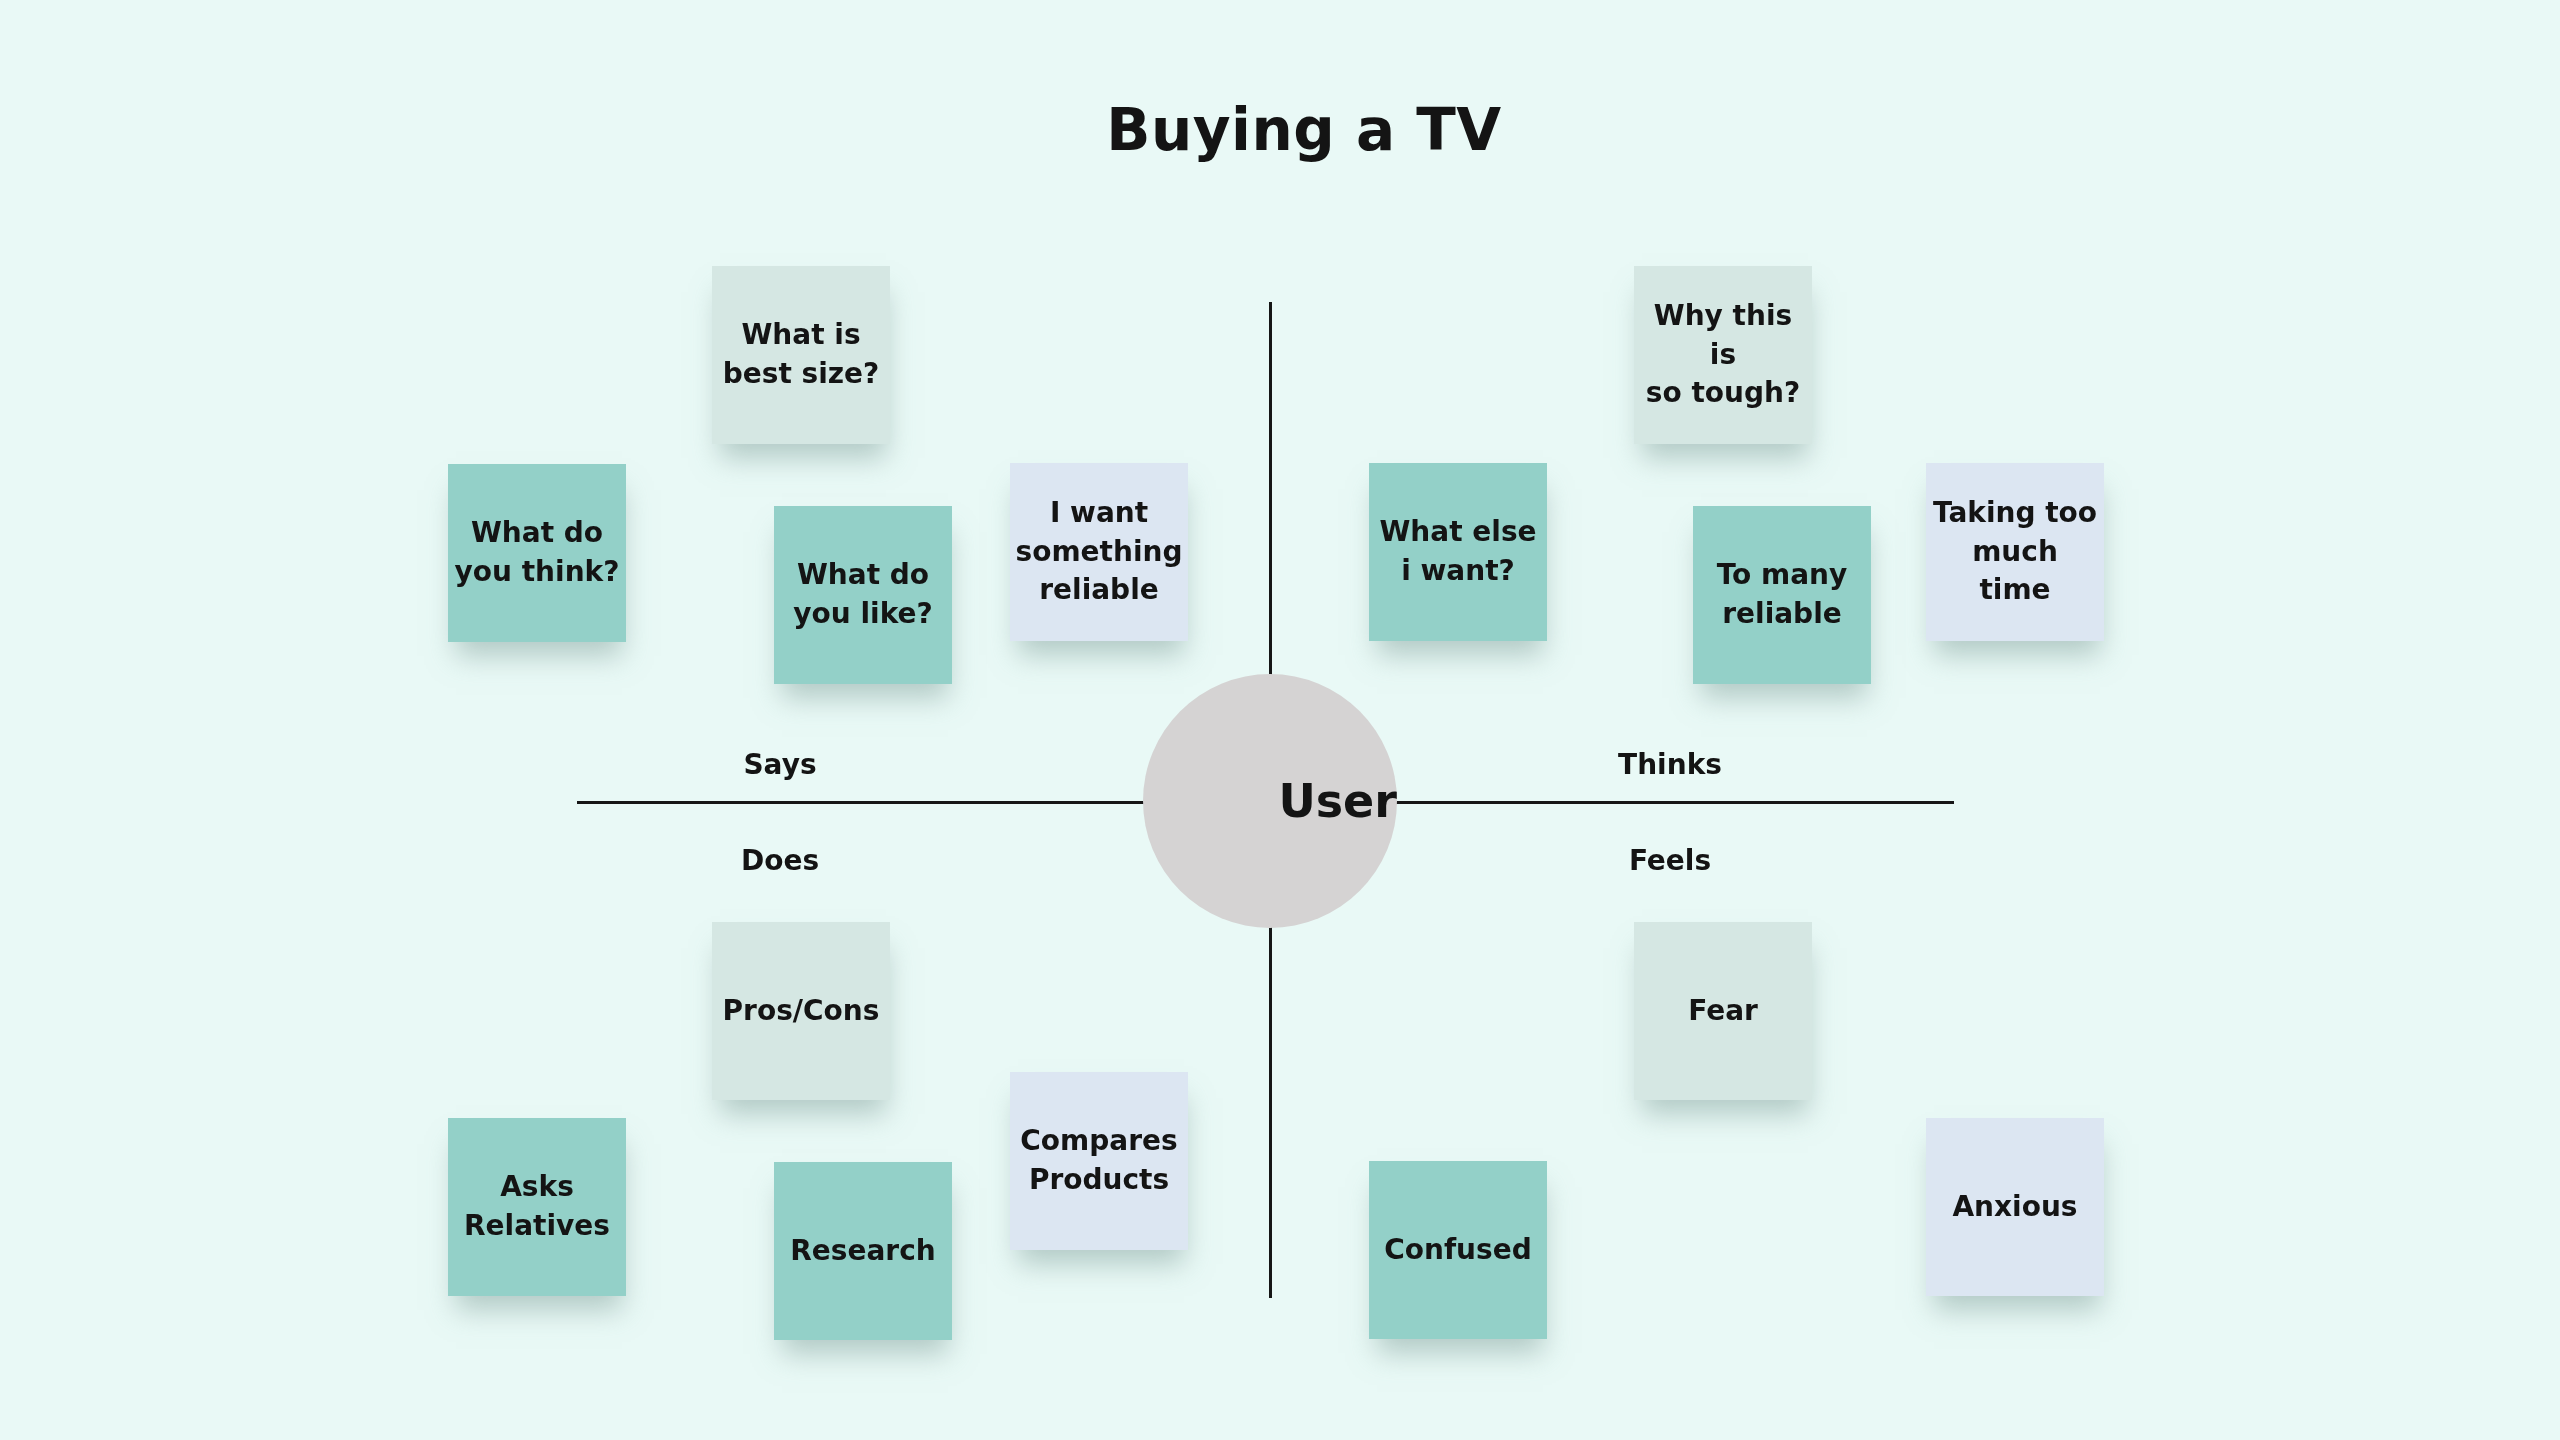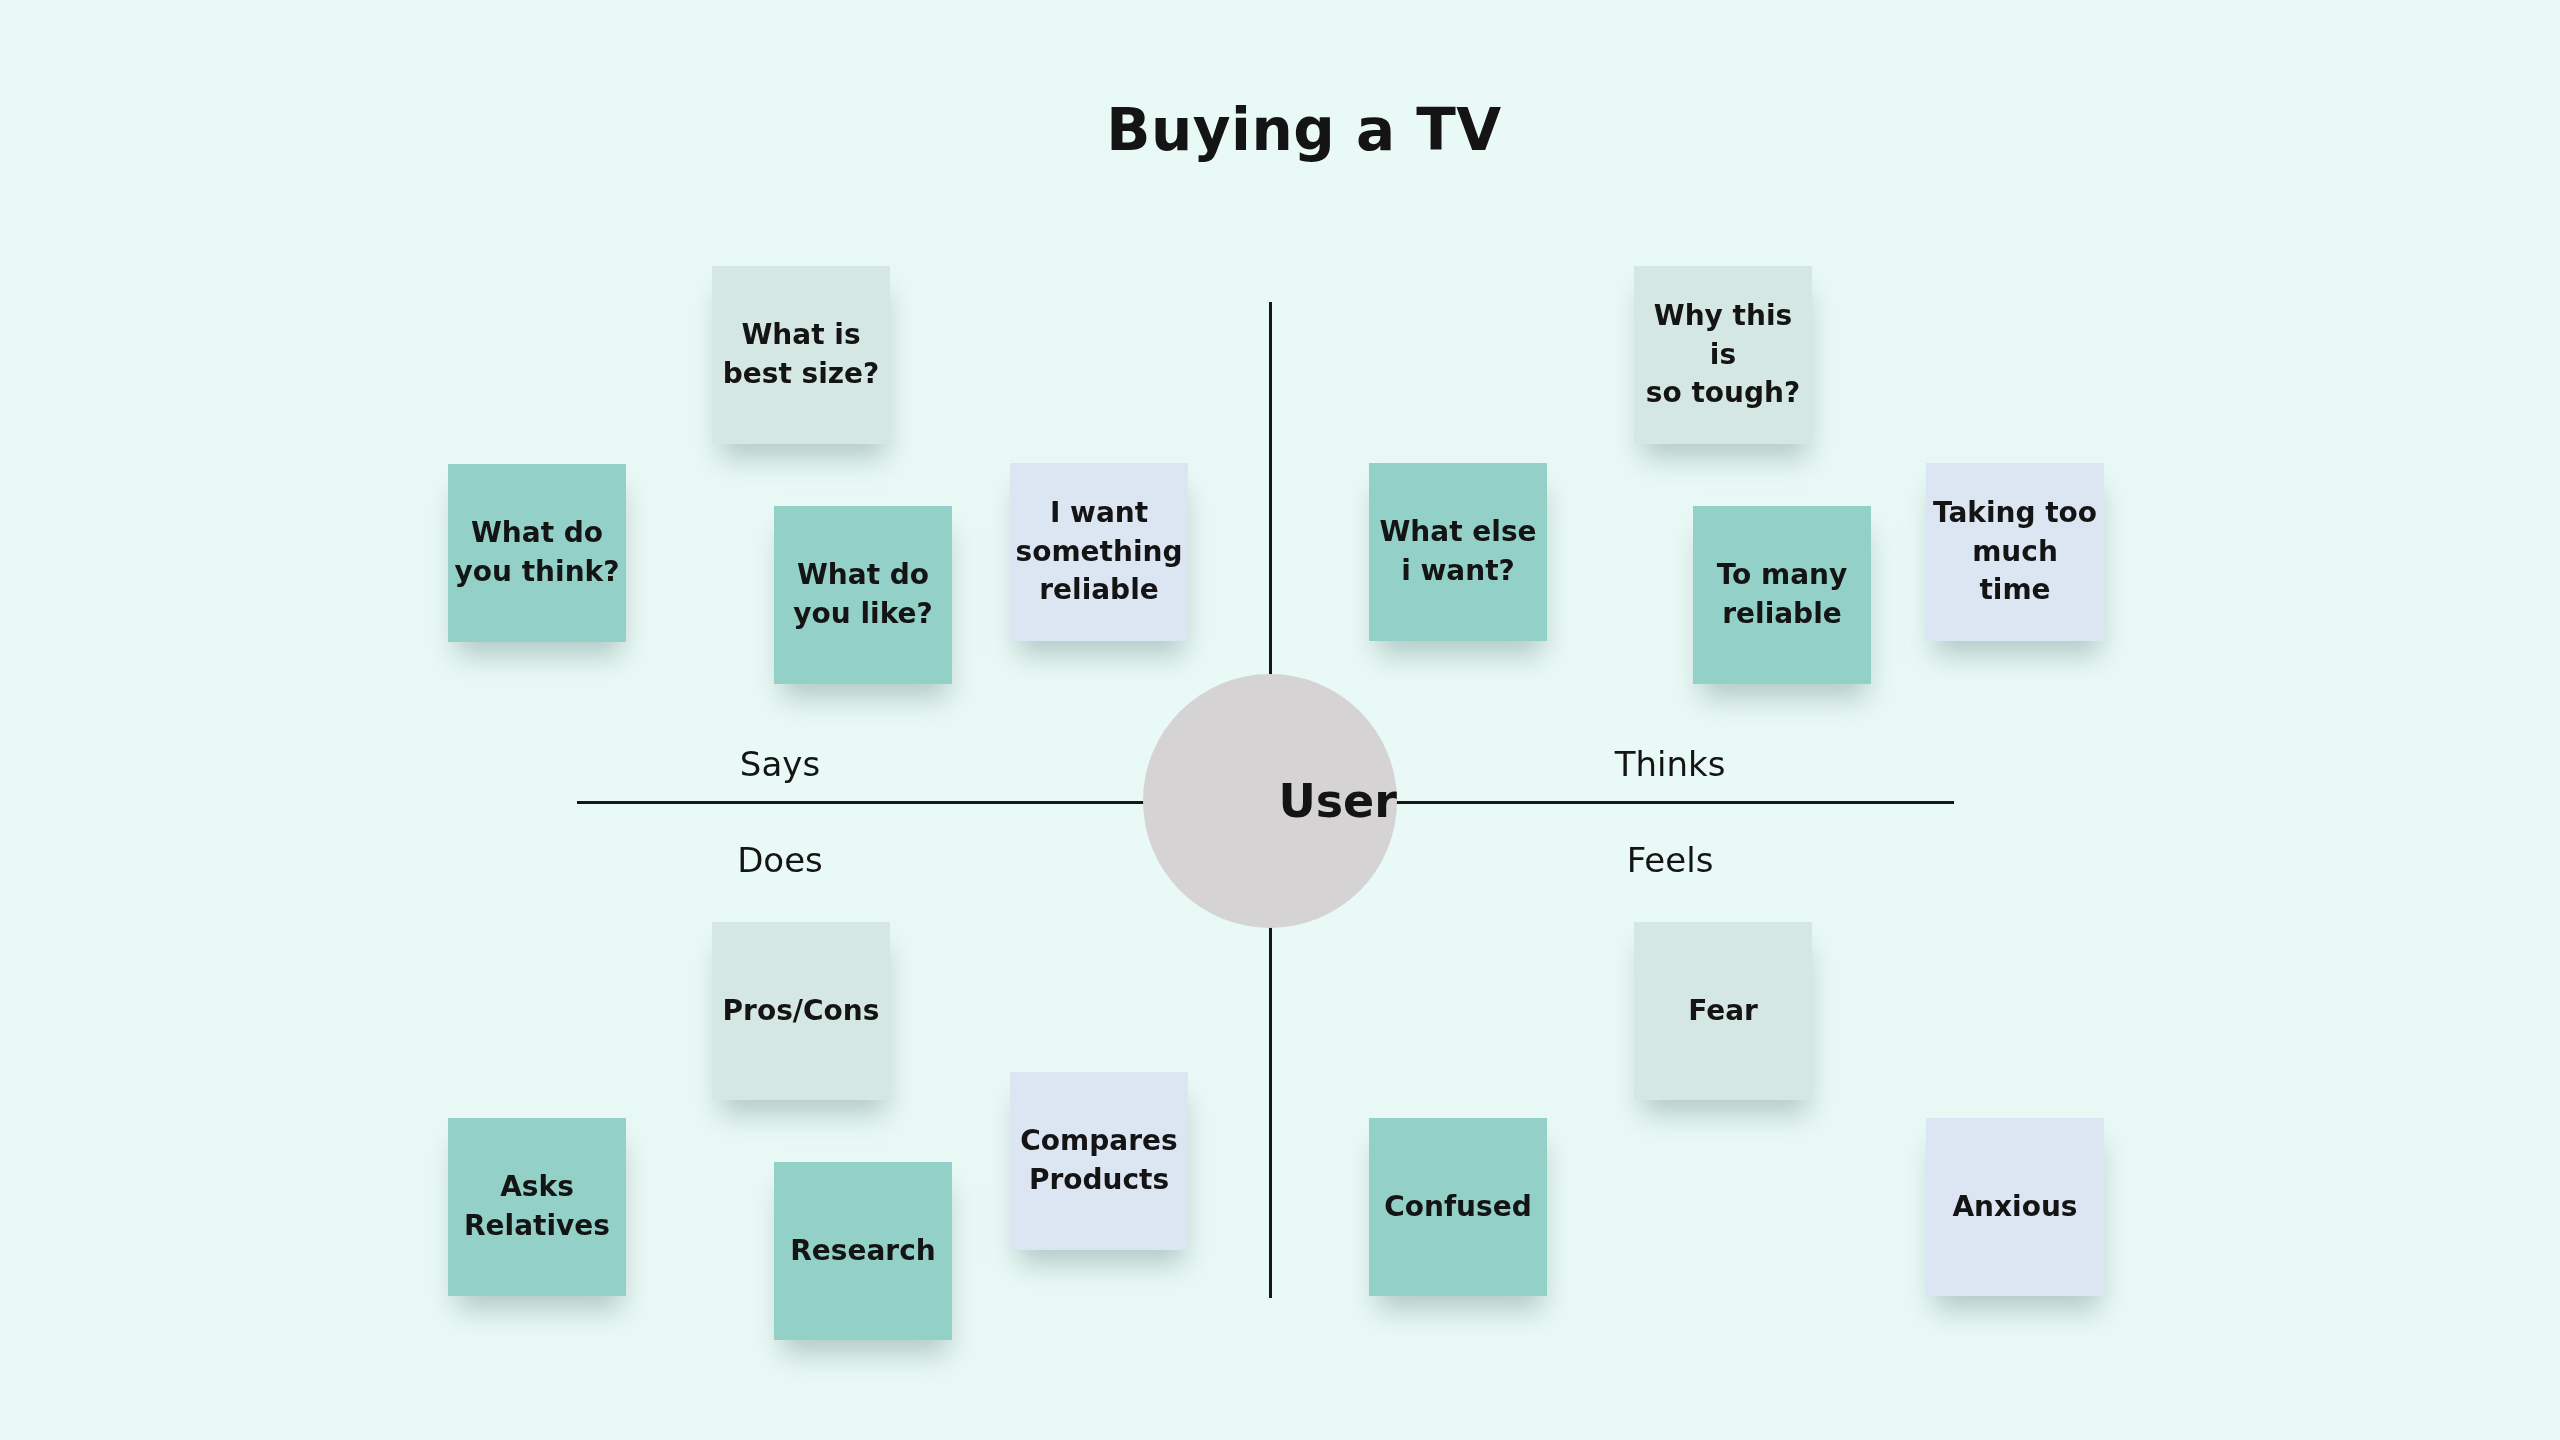--- a/index.html
+++ b/index.html
@@ -54,22 +54,22 @@
     justify-content:flex-end;
   }
   .center-circle span{
     font-size:46px;
     font-weight:700;
     color:var(--text);
   }
   .q-label{
     position:absolute;
     transform:translate(-50%,-50%);
-    font-size:34px;
-    font-weight:400;
+    font-size:28px;
+    font-weight:700;
     color:var(--text);
     white-space:nowrap;
   }
   .note{
     position:absolute;
     width:178px;
     height:178px;
     display:flex;
     align-items:center;
     justify-content:center;
@@ -149,21 +149,21 @@
 Relatives</span>
   </div>
   <div class="note note--blue" style="left:1010px;top:1072px">
     <span class="note-text">Compares
 Products</span>
   </div>
 
   <div class="note note--mint" style="left:1634px;top:922px">
     <span class="note-text">Fear</span>
   </div>
-  <div class="note note--teal" style="left:1369px;top:1118px">
+  <div class="note note--teal" style="left:1369px;top:1161px">
     <span class="note-text">Confused</span>
   </div>
   <div class="note note--blue" style="left:1926px;top:1118px">
     <span class="note-text">Anxious</span>
   </div>
 
   <div class="center-circle">
     <span>User</span>
   </div>
 

